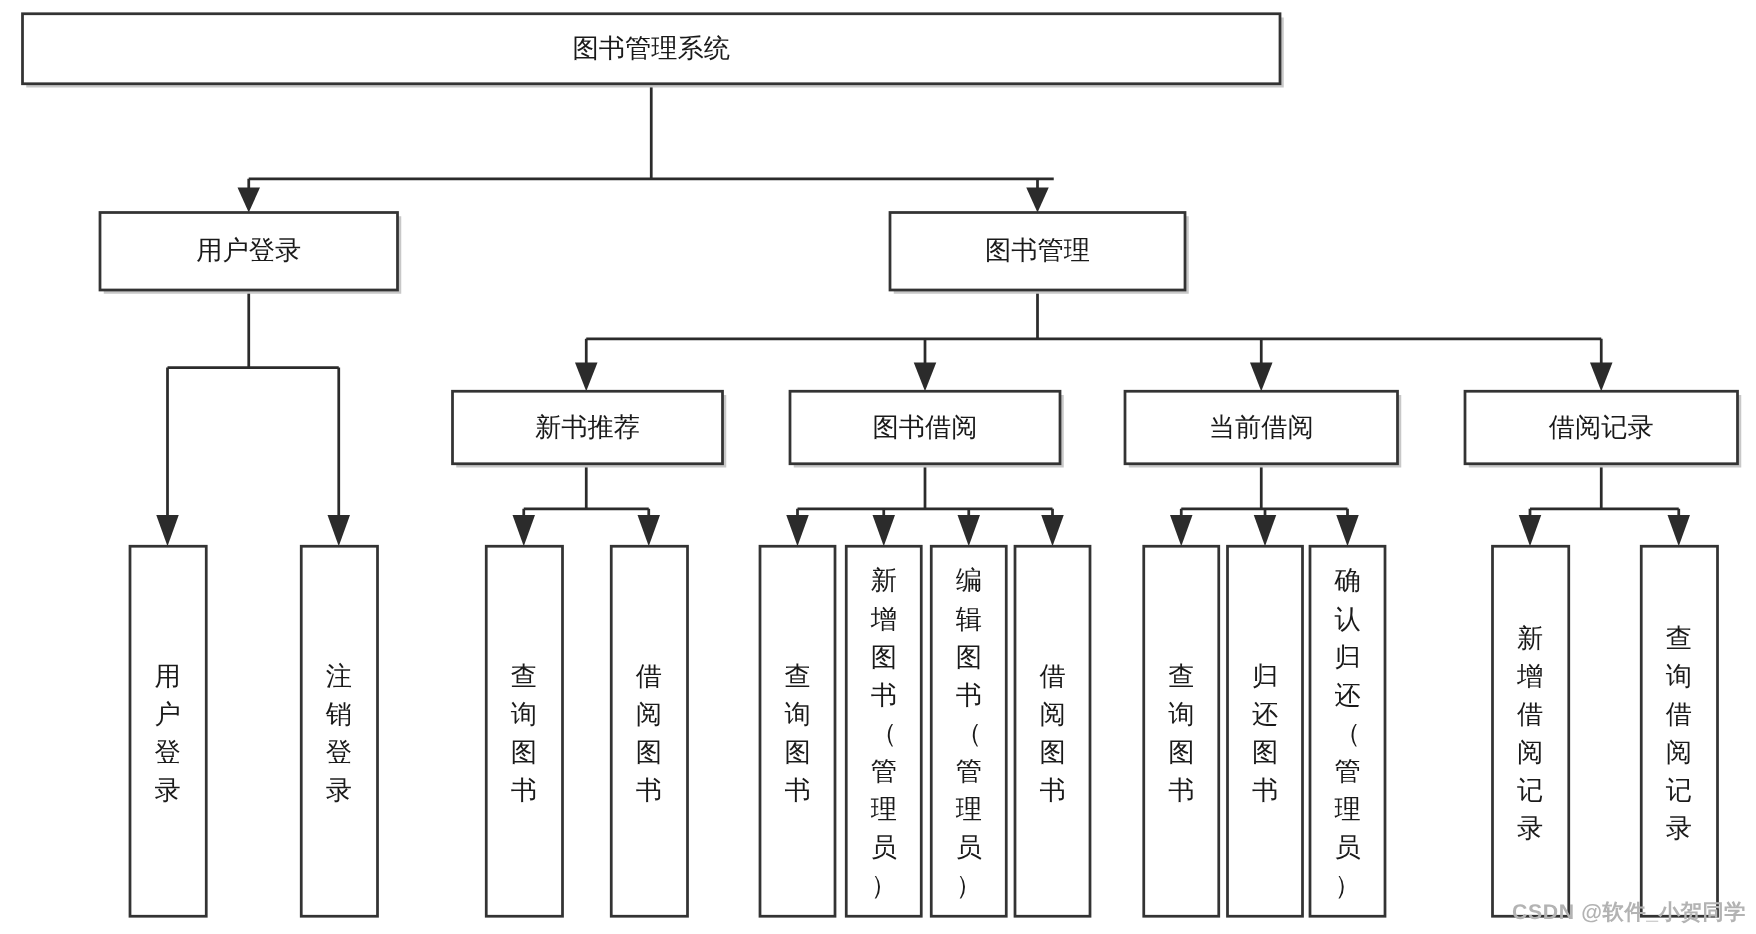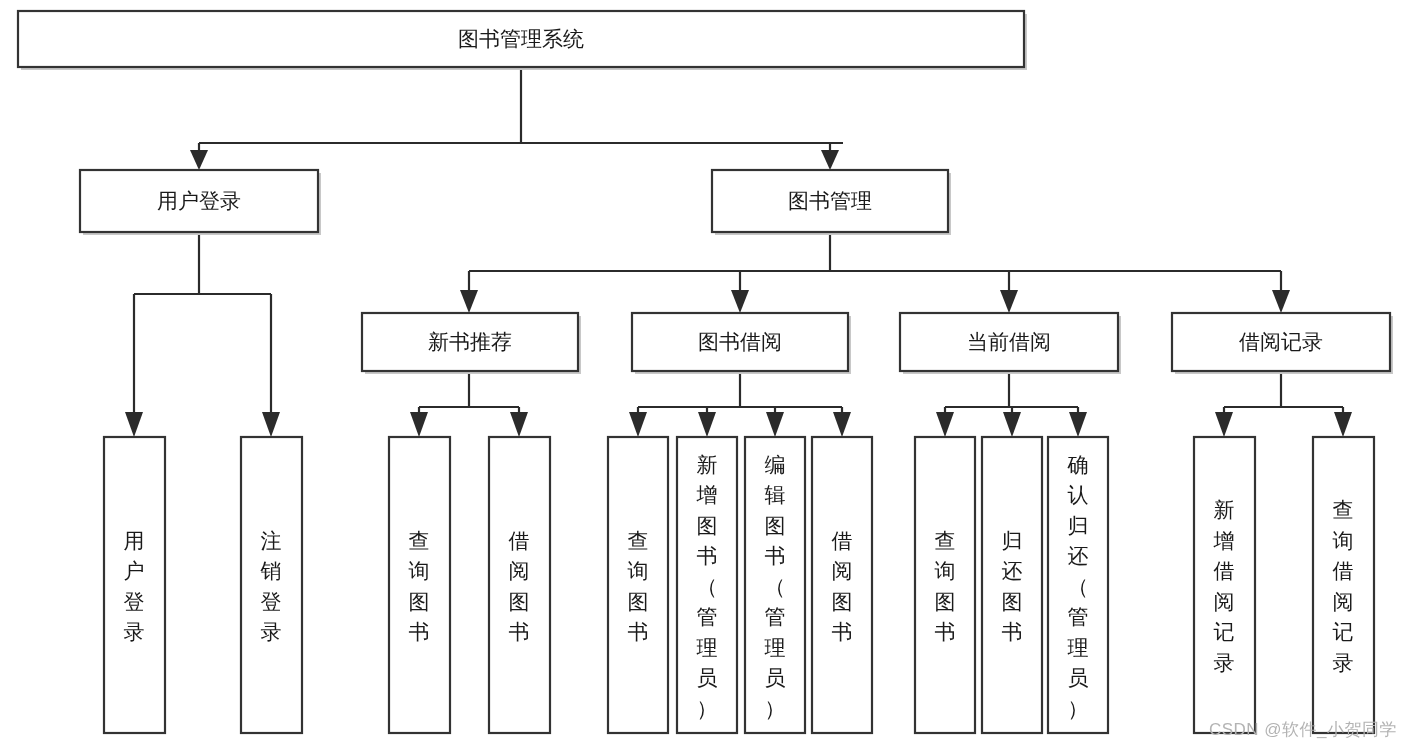--- a/index.html
+++ b/index.html
@@ -45,20 +45,21 @@
   .watermark{
     position:absolute;
     right:8px;
     bottom:6px;
     font-family:"Liberation Sans","DejaVu Sans",sans-serif;
     font-size:17px;
     color:#b3b3b3;
     letter-spacing:0.5px;
     white-space:nowrap;
     pointer-events:none;
+    font-weight:bold;
   }
 </style>
 </head>
 <body>
 
 <svg id="diagram" viewBox="0 0 1405 747" xmlns="http://www.w3.org/2000/svg">
 
   <g>
 
     <path class="conn" d="M 521 67 L 521 143"></path>

